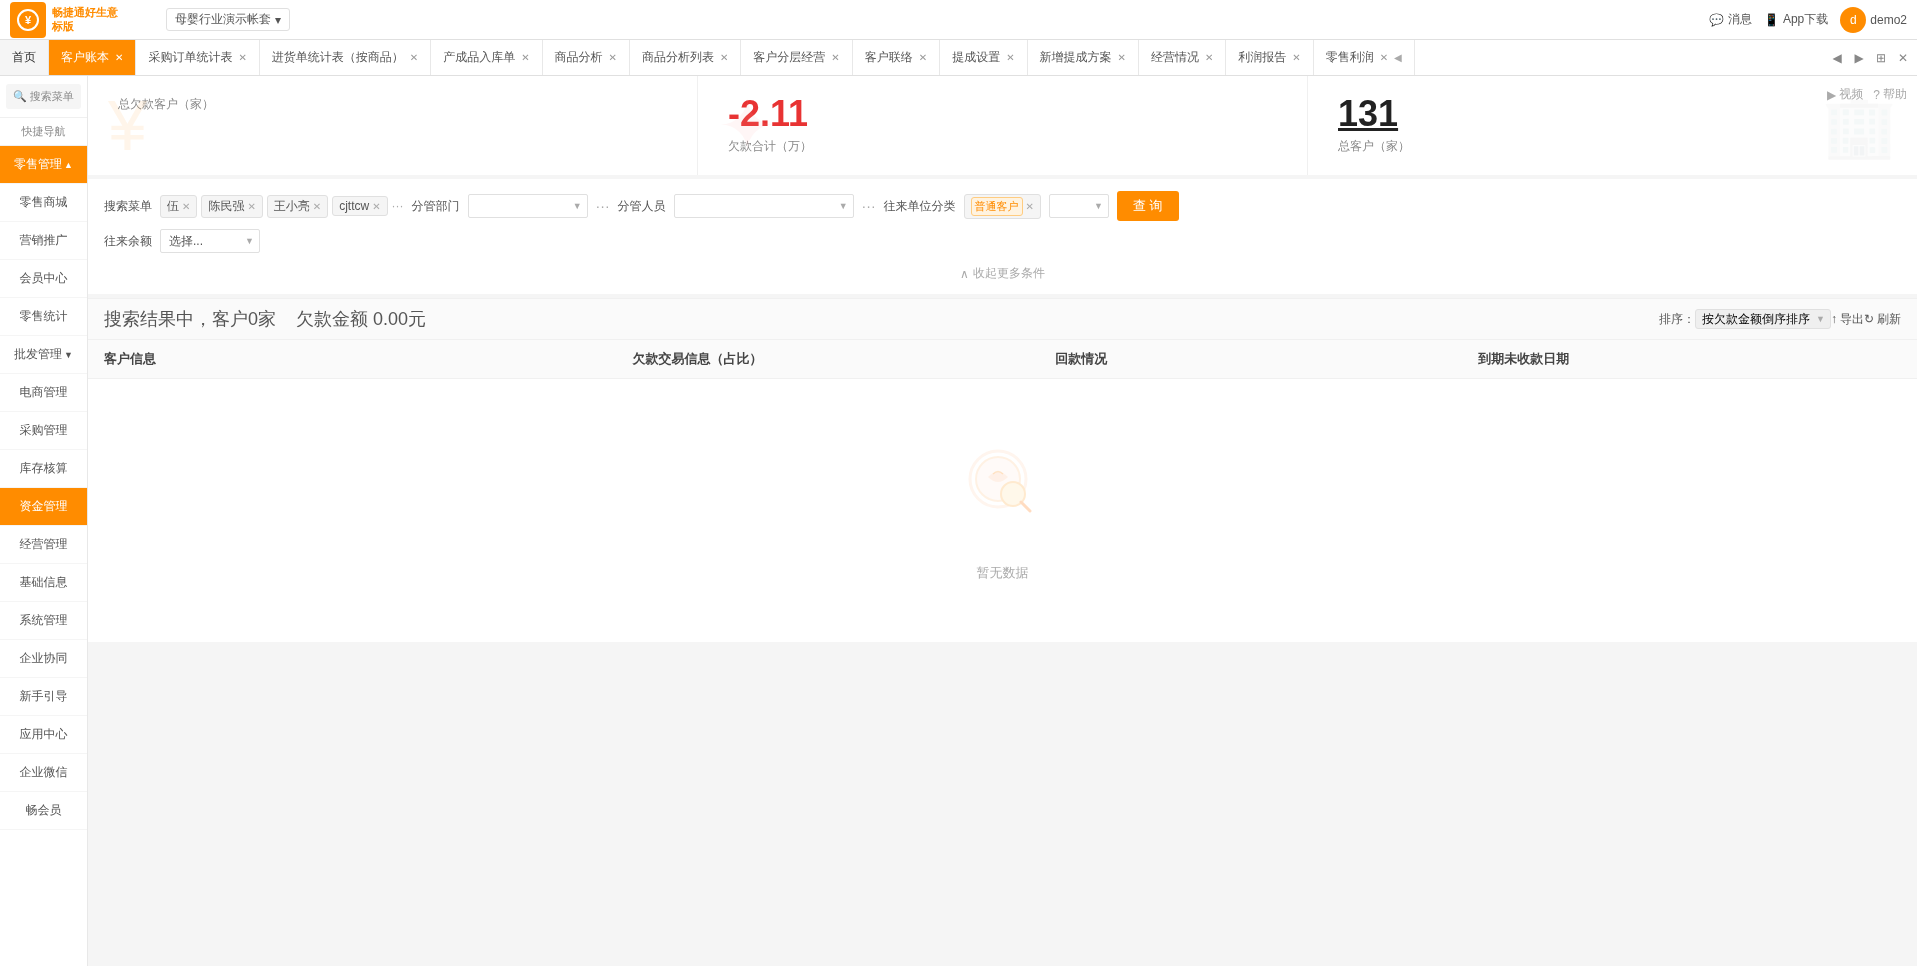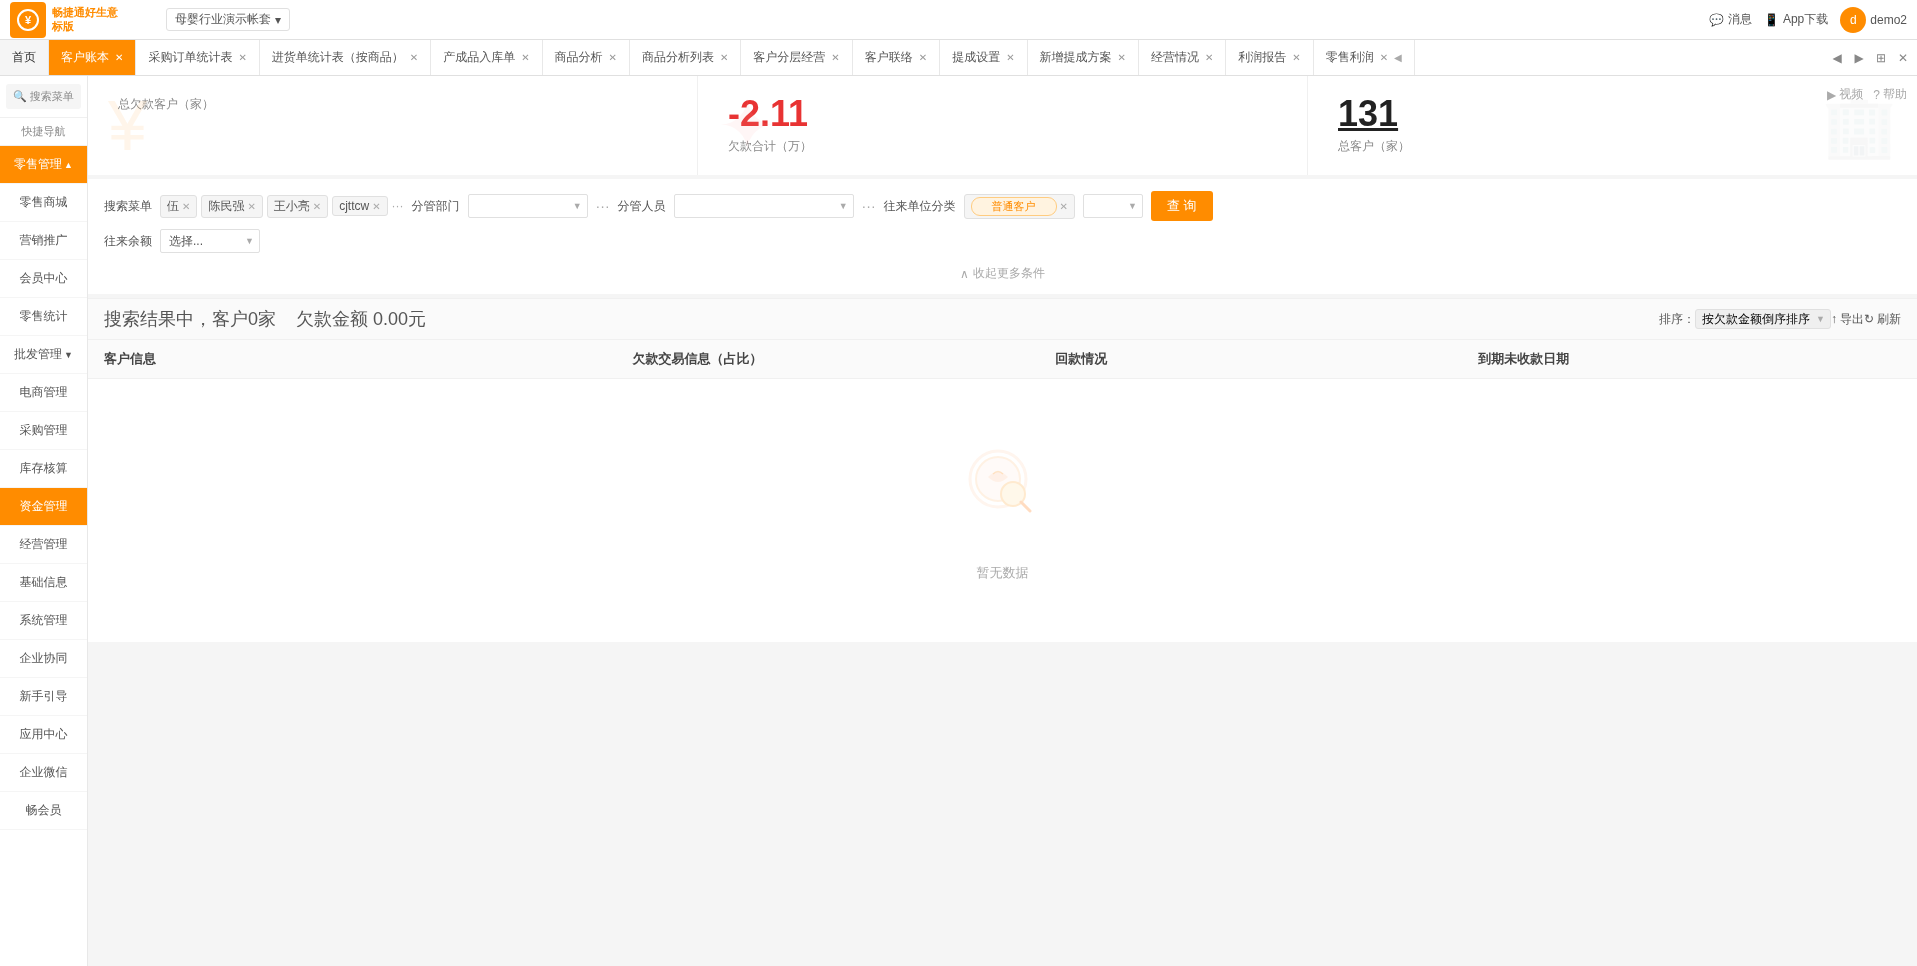--- a/index.html
+++ b/index.html
@@ -80,21 +80,21 @@
     .col-debt { flex: 2; }
     .col-repay { flex: 2; }
     .col-date { flex: 2; }
 
     
     .empty-state { display: flex; flex-direction: column; align-items: center; justify-content: center; padding: 60px 20px; }
     .empty-icon { font-size: 80px; margin-bottom: 16px; opacity: 0.4; }
     .empty-text { font-size: 13px; color: #aaa; }
 
     
-    .customer-tag { background: #fff3e0; border: 1px solid #ffcc80; border-radius: 9px; padding: 1px 20px; font-size: 11px; color: #ff8c00; }
+    .customer-tag { background: #fff3e0; border: 1px solid #ffcc80; border-radius: 3px; padding: 1px 3px; font-size: 11px; color: #ff8c00; }
 
     
     .query-btn { background: #ff8c00; color: #fff; border: none; border-radius: 3px; padding: 6px 16px; font-size: 13px; cursor: pointer; }
   </style>
 </head>
 <body>
 
 <div class="top-bar">
   <div class="logo-area">
     <div class="logo-icon">

